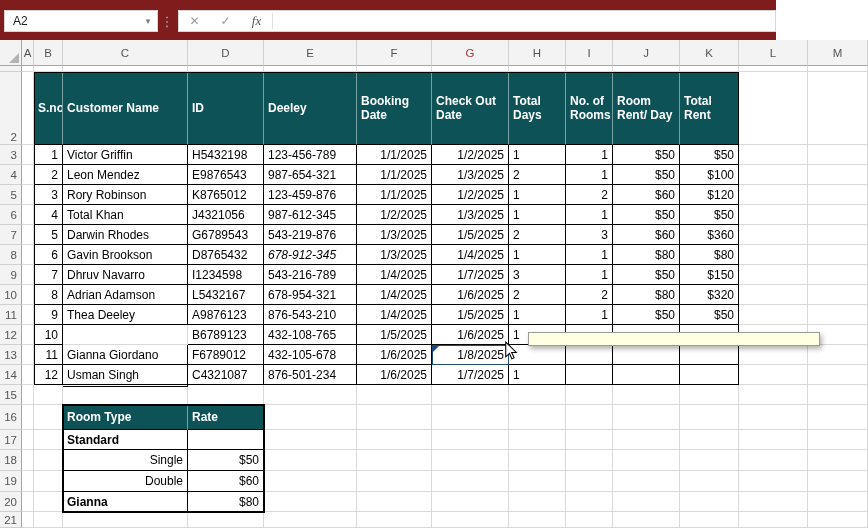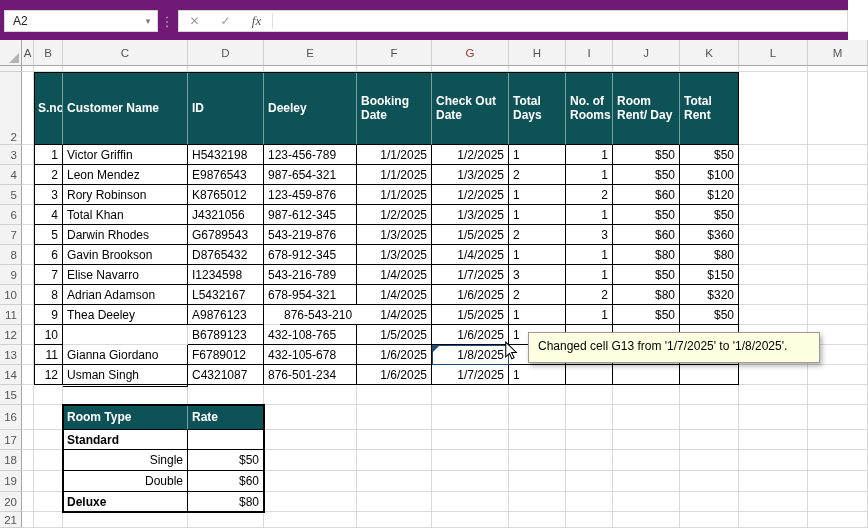--- a/index.html
+++ b/index.html
@@ -1,21 +1,21 @@
 <!DOCTYPE html>
 <html style="--teal: #0d5257; --chg: #1f4e79;"><head>
 <meta charset="utf-8">
 <style>
   html,body{margin:0;padding:0;}
   body{width:868px;height:528px;overflow:hidden;background:#fff;
        font-family:"Liberation Sans",sans-serif;position:relative;}
   .abs{position:absolute;box-sizing:border-box;}
 
   
-  .topstrip{position:absolute;left:0;top:0;width:848px;height:40px;background:#701a75;z-index:6;}
+  .topstrip{position:absolute;left:0;top:0;width:776px;height:40px;background:#7f1d1d;z-index:6;}
   .namebox{position:absolute;left:4px;top:10px;width:154px;height:22px;border:1px solid #d6d6d6;
            background:#fff;display:flex;align-items:center;font-size:12px;color:#222;padding-left:8px;box-sizing:border-box;}
   .chev{margin-left:auto;width:18px;text-align:center;color:#777;font-size:9px;}
   .splitdots{position:absolute;left:160px;top:10px;width:14px;height:22px;color:#b5b5b5;
              display:flex;align-items:center;justify-content:center;font-size:13px;}
   .fbar{position:absolute;left:178px;top:10px;right:0;height:22px;border:1px solid #d6d6d6;
         background:#fff;display:flex;align-items:stretch;box-sizing:border-box;}
   .fbtn{width:31px;display:flex;align-items:center;justify-content:center;font-size:12px;color:#9a9a9a;}
   .fbtn.fx{color:#555;font-style:italic;font-family:"Liberation Serif",serif;font-size:13px;}
   .fdiv{width:1px;background:#e0e0e0;margin:2px 0;}
@@ -200,29 +200,29 @@
     <div class="abs mc" style="left: 264px; top: 225px; width: 93px; height: 20px; justify-content: flex-start;">543-219-876</div>
     <div class="abs mc" style="left: 357px; top: 225px; width: 75px; height: 20px; justify-content: flex-end;">1/3/2025</div>
     <div class="abs mc" style="left: 432px; top: 225px; width: 77px; height: 20px; justify-content: flex-end;">1/5/2025</div>
     <div class="abs mc" style="left: 509px; top: 225px; width: 57px; height: 20px; justify-content: flex-start;">2</div>
     <div class="abs mc" style="left: 566px; top: 225px; width: 47px; height: 20px; justify-content: flex-end;">3</div>
     <div class="abs mc" style="left: 613px; top: 225px; width: 67px; height: 20px; justify-content: flex-end;">$60</div>
     <div class="abs mc" style="left: 680px; top: 225px; width: 59px; height: 20px; justify-content: flex-end;">$360</div>
     <div class="abs mc" style="left: 34px; top: 245px; width: 29px; height: 20px; justify-content: flex-end;">6</div>
     <div class="abs mc" style="left: 63px; top: 245px; width: 125px; height: 20px; justify-content: flex-start;">Gavin Brookson</div>
     <div class="abs mc" style="left: 188px; top: 245px; width: 76px; height: 20px; justify-content: flex-start;">D8765432</div>
-    <div class="abs mc" style="left: 264px; top: 245px; width: 93px; height: 20px; justify-content: flex-start;">678-912-345</div>
+    <div class="abs mc" style="left: 264px; top: 245px; width: 93px; height: 20px; justify-content: flex-start; font-style: italic;">678-912-345</div>
     <div class="abs mc" style="left: 357px; top: 245px; width: 75px; height: 20px; justify-content: flex-end;">1/3/2025</div>
     <div class="abs mc" style="left: 432px; top: 245px; width: 77px; height: 20px; justify-content: flex-end;">1/4/2025</div>
     <div class="abs mc" style="left: 509px; top: 245px; width: 57px; height: 20px; justify-content: flex-start;">1</div>
     <div class="abs mc" style="left: 566px; top: 245px; width: 47px; height: 20px; justify-content: flex-end;">1</div>
     <div class="abs mc" style="left: 613px; top: 245px; width: 67px; height: 20px; justify-content: flex-end;">$80</div>
     <div class="abs mc" style="left: 680px; top: 245px; width: 59px; height: 20px; justify-content: flex-end;">$80</div>
     <div class="abs mc" style="left: 34px; top: 265px; width: 29px; height: 20px; justify-content: flex-end;">7</div>
-    <div class="abs mc" style="left: 63px; top: 265px; width: 125px; height: 20px; justify-content: flex-start;">Elise Navarro</div>
+    <div class="abs mc" style="left: 63px; top: 265px; width: 125px; height: 20px; justify-content: flex-start;">Dhruv Navarro</div>
     <div class="abs mc" style="left: 188px; top: 265px; width: 76px; height: 20px; justify-content: flex-start;">I1234598</div>
     <div class="abs mc" style="left: 264px; top: 265px; width: 93px; height: 20px; justify-content: flex-start;">543-216-789</div>
     <div class="abs mc" style="left: 357px; top: 265px; width: 75px; height: 20px; justify-content: flex-end;">1/4/2025</div>
     <div class="abs mc" style="left: 432px; top: 265px; width: 77px; height: 20px; justify-content: flex-end;">1/7/2025</div>
     <div class="abs mc" style="left: 509px; top: 265px; width: 57px; height: 20px; justify-content: flex-start;">3</div>
     <div class="abs mc" style="left: 566px; top: 265px; width: 47px; height: 20px; justify-content: flex-end;">1</div>
     <div class="abs mc" style="left: 613px; top: 265px; width: 67px; height: 20px; justify-content: flex-end;">$50</div>
     <div class="abs mc" style="left: 680px; top: 265px; width: 59px; height: 20px; justify-content: flex-end;">$150</div>
     <div class="abs mc" style="left: 34px; top: 285px; width: 29px; height: 20px; justify-content: flex-end;">8</div>
     <div class="abs mc" style="left: 63px; top: 285px; width: 125px; height: 20px; justify-content: flex-start;">Adrian Adamson</div>
@@ -230,21 +230,21 @@
     <div class="abs mc" style="left: 264px; top: 285px; width: 93px; height: 20px; justify-content: flex-start;">678-954-321</div>
     <div class="abs mc" style="left: 357px; top: 285px; width: 75px; height: 20px; justify-content: flex-end;">1/4/2025</div>
     <div class="abs mc" style="left: 432px; top: 285px; width: 77px; height: 20px; justify-content: flex-end;">1/6/2025</div>
     <div class="abs mc" style="left: 509px; top: 285px; width: 57px; height: 20px; justify-content: flex-start;">2</div>
     <div class="abs mc" style="left: 566px; top: 285px; width: 47px; height: 20px; justify-content: flex-end;">2</div>
     <div class="abs mc" style="left: 613px; top: 285px; width: 67px; height: 20px; justify-content: flex-end;">$80</div>
     <div class="abs mc" style="left: 680px; top: 285px; width: 59px; height: 20px; justify-content: flex-end;">$320</div>
     <div class="abs mc" style="left: 34px; top: 305px; width: 29px; height: 20px; justify-content: flex-end;">9</div>
     <div class="abs mc" style="left: 63px; top: 305px; width: 125px; height: 20px; justify-content: flex-start;">Thea Deeley</div>
     <div class="abs mc" style="left: 188px; top: 305px; width: 76px; height: 20px; justify-content: flex-start;">A9876123</div>
-    <div class="abs mc" style="left: 280px; top: 305px; width: 93px; height: 20px; justify-content: flex-start;">876-543-210</div>
+    <div class="abs mc" style="left: 264px; top: 305px; width: 93px; height: 20px; justify-content: flex-start;">876-543-210</div>
     <div class="abs mc" style="left: 357px; top: 305px; width: 75px; height: 20px; justify-content: flex-end;">1/4/2025</div>
     <div class="abs mc" style="left: 432px; top: 305px; width: 77px; height: 20px; justify-content: flex-end;">1/5/2025</div>
     <div class="abs mc" style="left: 509px; top: 305px; width: 57px; height: 20px; justify-content: flex-start;">1</div>
     <div class="abs mc" style="left: 566px; top: 305px; width: 47px; height: 20px; justify-content: flex-end;">1</div>
     <div class="abs mc" style="left: 613px; top: 305px; width: 67px; height: 20px; justify-content: flex-end;">$50</div>
     <div class="abs mc" style="left: 680px; top: 305px; width: 59px; height: 20px; justify-content: flex-end;">$50</div>
     <div class="abs mc" style="left: 34px; top: 325px; width: 29px; height: 20px; justify-content: flex-end;">10</div>
     <div class="abs mc" style="left: 63px; top: 325px; width: 125px; height: 20px; justify-content: flex-start; margin-top: 42px;">Callie Edwin</div>
     <div class="abs mc" style="left: 188px; top: 325px; width: 76px; height: 20px; justify-content: flex-start;">B6789123</div>
     <div class="abs mc" style="left: 264px; top: 325px; width: 93px; height: 20px; justify-content: flex-start;">432-108-765</div>
@@ -276,25 +276,24 @@
     <div class="abs mc" style="left: 680px; top: 365px; width: 59px; height: 20px; justify-content: flex-end;"></div>
     <div class="abs outline1" style="left: 34px; top: 72px; width: 705px; height: 313px;"></div>
     <div class="abs mh" style="left: 63px; top: 405px; width: 125px; height: 25px;">Room Type</div>
     <div class="abs mh" style="left: 188px; top: 405px; width: 76px; height: 25px;">Rate</div>
     <div class="abs mc" style="left: 63px; top: 430px; width: 125px; height: 20px; justify-content: flex-start; font-weight: bold;">Standard</div>
     <div class="abs mc" style="left: 188px; top: 430px; width: 76px; height: 20px; justify-content: flex-end;"></div>
     <div class="abs mc" style="left: 63px; top: 450px; width: 125px; height: 21px; justify-content: flex-end;">Single</div>
     <div class="abs mc" style="left: 188px; top: 450px; width: 76px; height: 21px; justify-content: flex-end;">$50</div>
     <div class="abs mc" style="left: 63px; top: 471px; width: 125px; height: 21px; justify-content: flex-end;">Double</div>
     <div class="abs mc" style="left: 188px; top: 471px; width: 76px; height: 21px; justify-content: flex-end;">$60</div>
-    <div class="abs mc" style="left: 63px; top: 492px; width: 125px; height: 20px; justify-content: flex-start; font-weight: bold;">Deluxe</div>
+    <div class="abs mc" style="left: 63px; top: 492px; width: 125px; height: 20px; justify-content: flex-start; font-weight: bold;">Gianna</div>
     <div class="abs mc" style="left: 188px; top: 492px; width: 76px; height: 20px; justify-content: flex-end;">$80</div>
     <div class="abs outline2" style="left: 62px; top: 404px; width: 203px; height: 109px;"></div>
     <div class="abs chg" style="left: 432px; top: 345px; width: 77px; height: 20px;"></div>
   </div>
 
 <div class="tooltip" style="background: rgb(255, 255, 225);">
-  <div class="tt-body">Changed cell G13 from '1/7/2025' to '1/8/2025'.</div>
 </div>
 
 <svg class="cursor" width="14" height="20" viewBox="0 0 12 19">
   <path d="M1 1 L1 15 L4.6 11.8 L6.8 17 L9 16 L6.6 10.9 L11 10.9 Z" fill="#ffffff" stroke="#000000" stroke-width="1"></path>
 </svg>
 
 </body></html>

